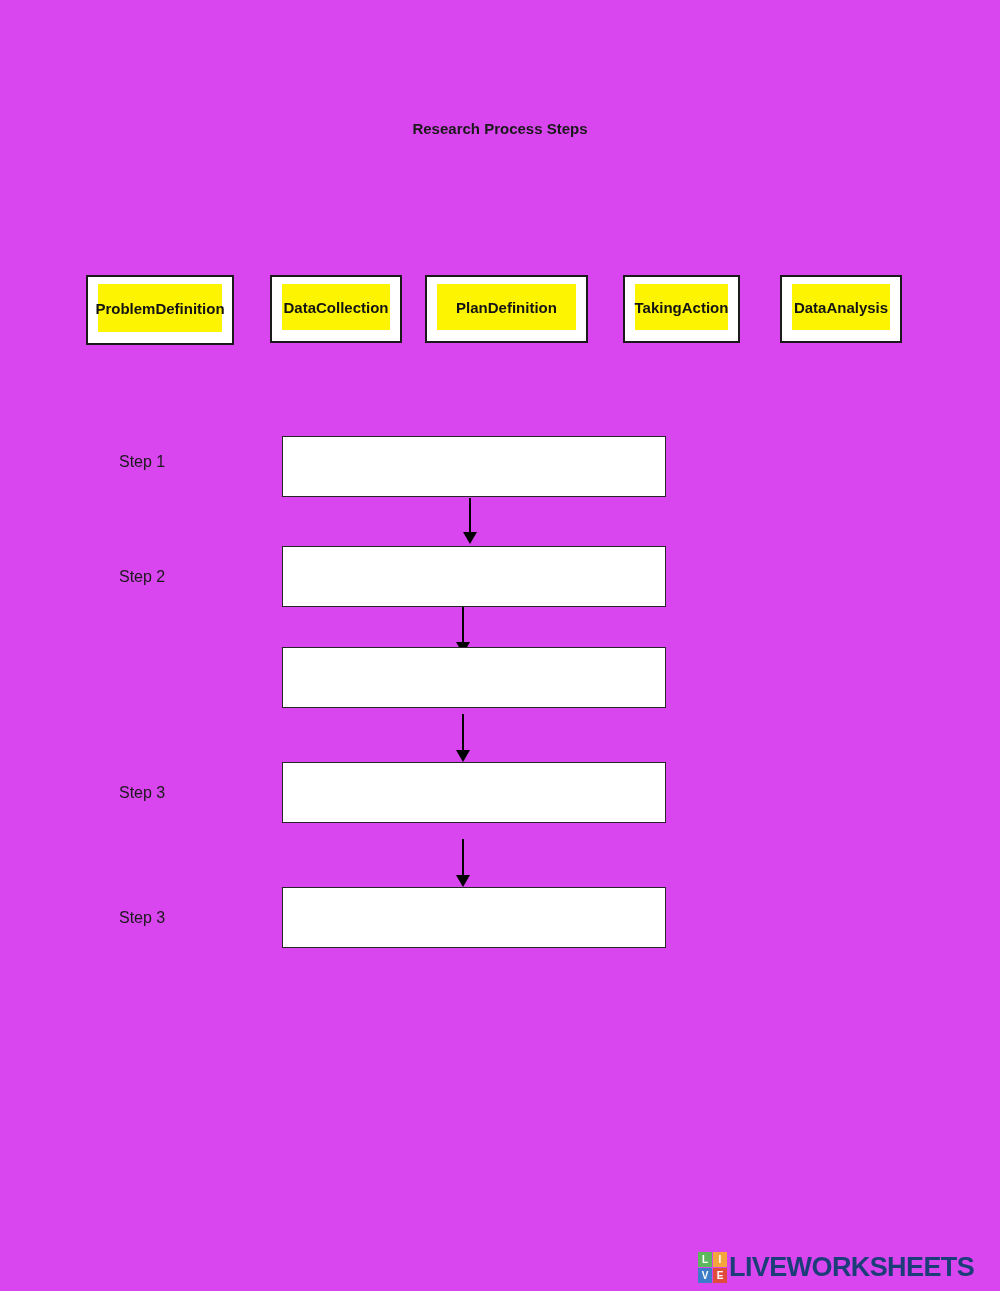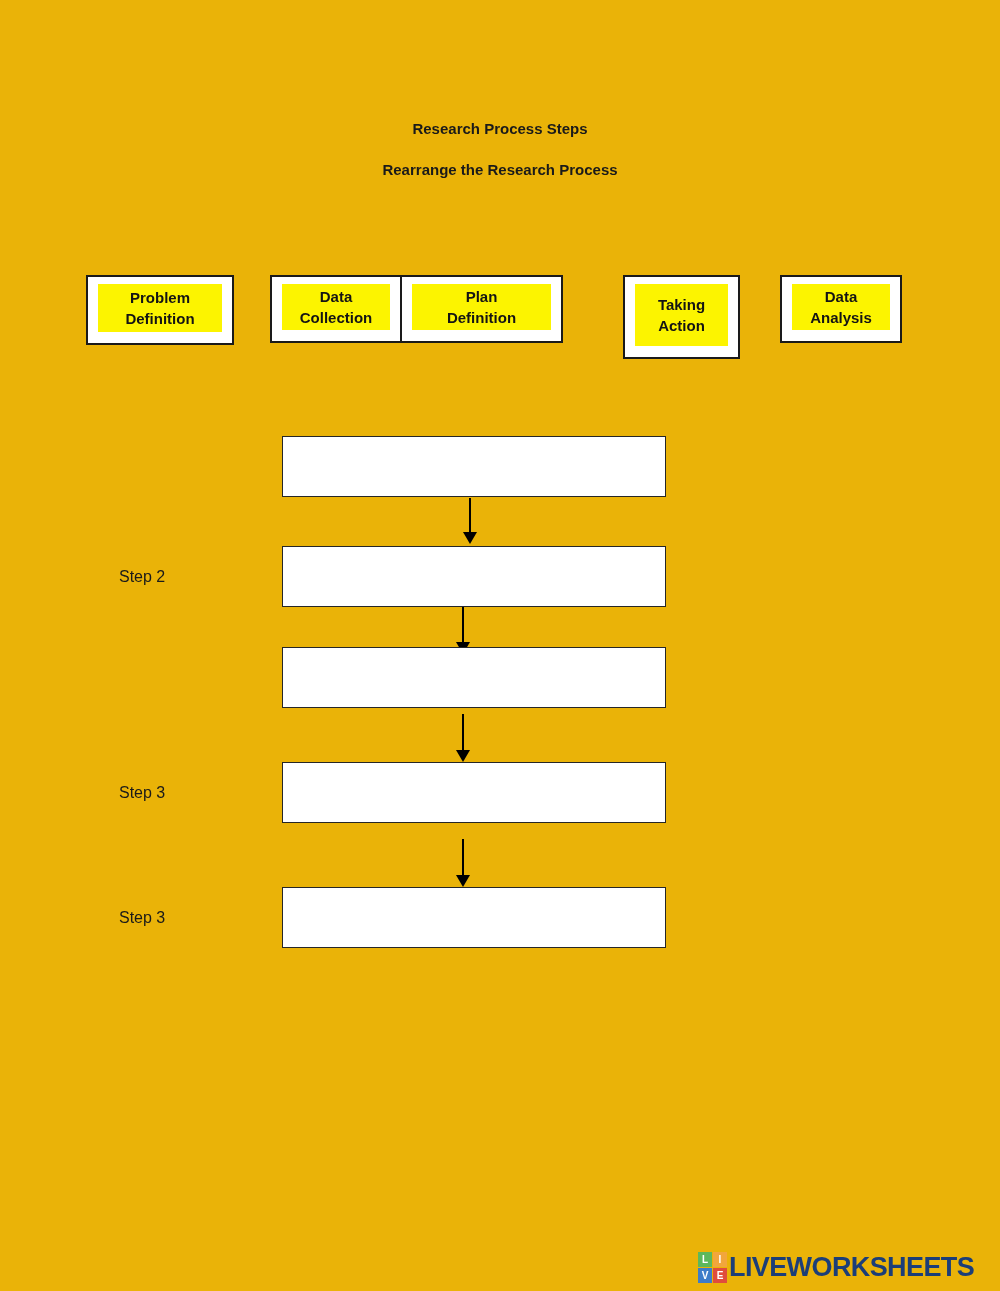--- a/index.html
+++ b/index.html
@@ -2,21 +2,21 @@
 <html><head>
 <meta charset="utf-8">
 <style>
   * { margin: 0; padding: 0; box-sizing: border-box; }
   html, body { background: #ffffff; }
   body { font-family: "Liberation Sans", sans-serif; }
   .page {
     position: relative;
     width: 1000px;
     height: 1291px;
-    background: #eab308;
+    background: #d946ef;
     overflow: hidden;
   }
   .title, .subtitle {
     position: absolute;
     left: 0;
     width: 1000px;
     text-align: center;
     font-weight: bold;
     font-size: 15px;
     color: #1a1a1a;
@@ -31,33 +31,33 @@
     height: 70px;
     background: #ffffff;
     border: 2px solid #1a1a1a;
     cursor: grab;
   }
   .card-inner {
     position: absolute;
     left: 10px; right: 10px; top: 7px; bottom: 11px;
     background: #fcf400;
     display: flex;
-    flex-direction: column;
+    flex-direction: row;
     align-items: center;
     justify-content: center;
     text-align: center;
     font-weight: bold;
     font-size: 15px;
     line-height: 21px;
     color: #141414;
   }
   .card1 { left: 86px;  width: 148px; }
   .card2 { left: 270px; width: 132px; height: 68px; }
-  .card3 { left: 400px; width: 163px; height: 68px; }
-  .card4 { left: 623px; width: 117px; height: 84px; }
+  .card3 { left: 425px; width: 163px; height: 68px; }
+  .card4 { left: 623px; width: 117px; height: 68px; }
   .card5 { left: 780px; width: 122px; height: 68px; }
 
   
   .step-label {
     position: absolute;
     left: 119px;
     width: 120px;
     height: 61px;
     display: flex;
     align-items: center;
@@ -136,21 +136,20 @@
     letter-spacing: -0.6px;
     color: #1c3e78;
   }
 </style>
 </head>
 <body>
 
 <div class="page">
 
   <div class="title">Research Process Steps</div>
-  <div class="subtitle">Rearrange the Research Process</div>
 
   <div class="card card1">
     <div class="card-inner">
       <span>Problem</span>
       <span>Definition</span>
     </div>
   </div>
   <div class="card card2">
     <div class="card-inner">
       <span>Data</span>
@@ -169,20 +168,21 @@
       <span>Action</span>
     </div>
   </div>
   <div class="card card5">
     <div class="card-inner">
       <span>Data</span>
       <span>Analysis</span>
     </div>
   </div>
 
+  <div class="step-label lbl1">Step 1</div>
   <div class="step-box box1"></div>
 
   <div class="arrow arr1">
     <div class="shaft"></div>
     <div class="head"></div>
   </div>
 
   <div class="step-label lbl2">Step 2</div>
   <div class="step-box box2"></div>
 

